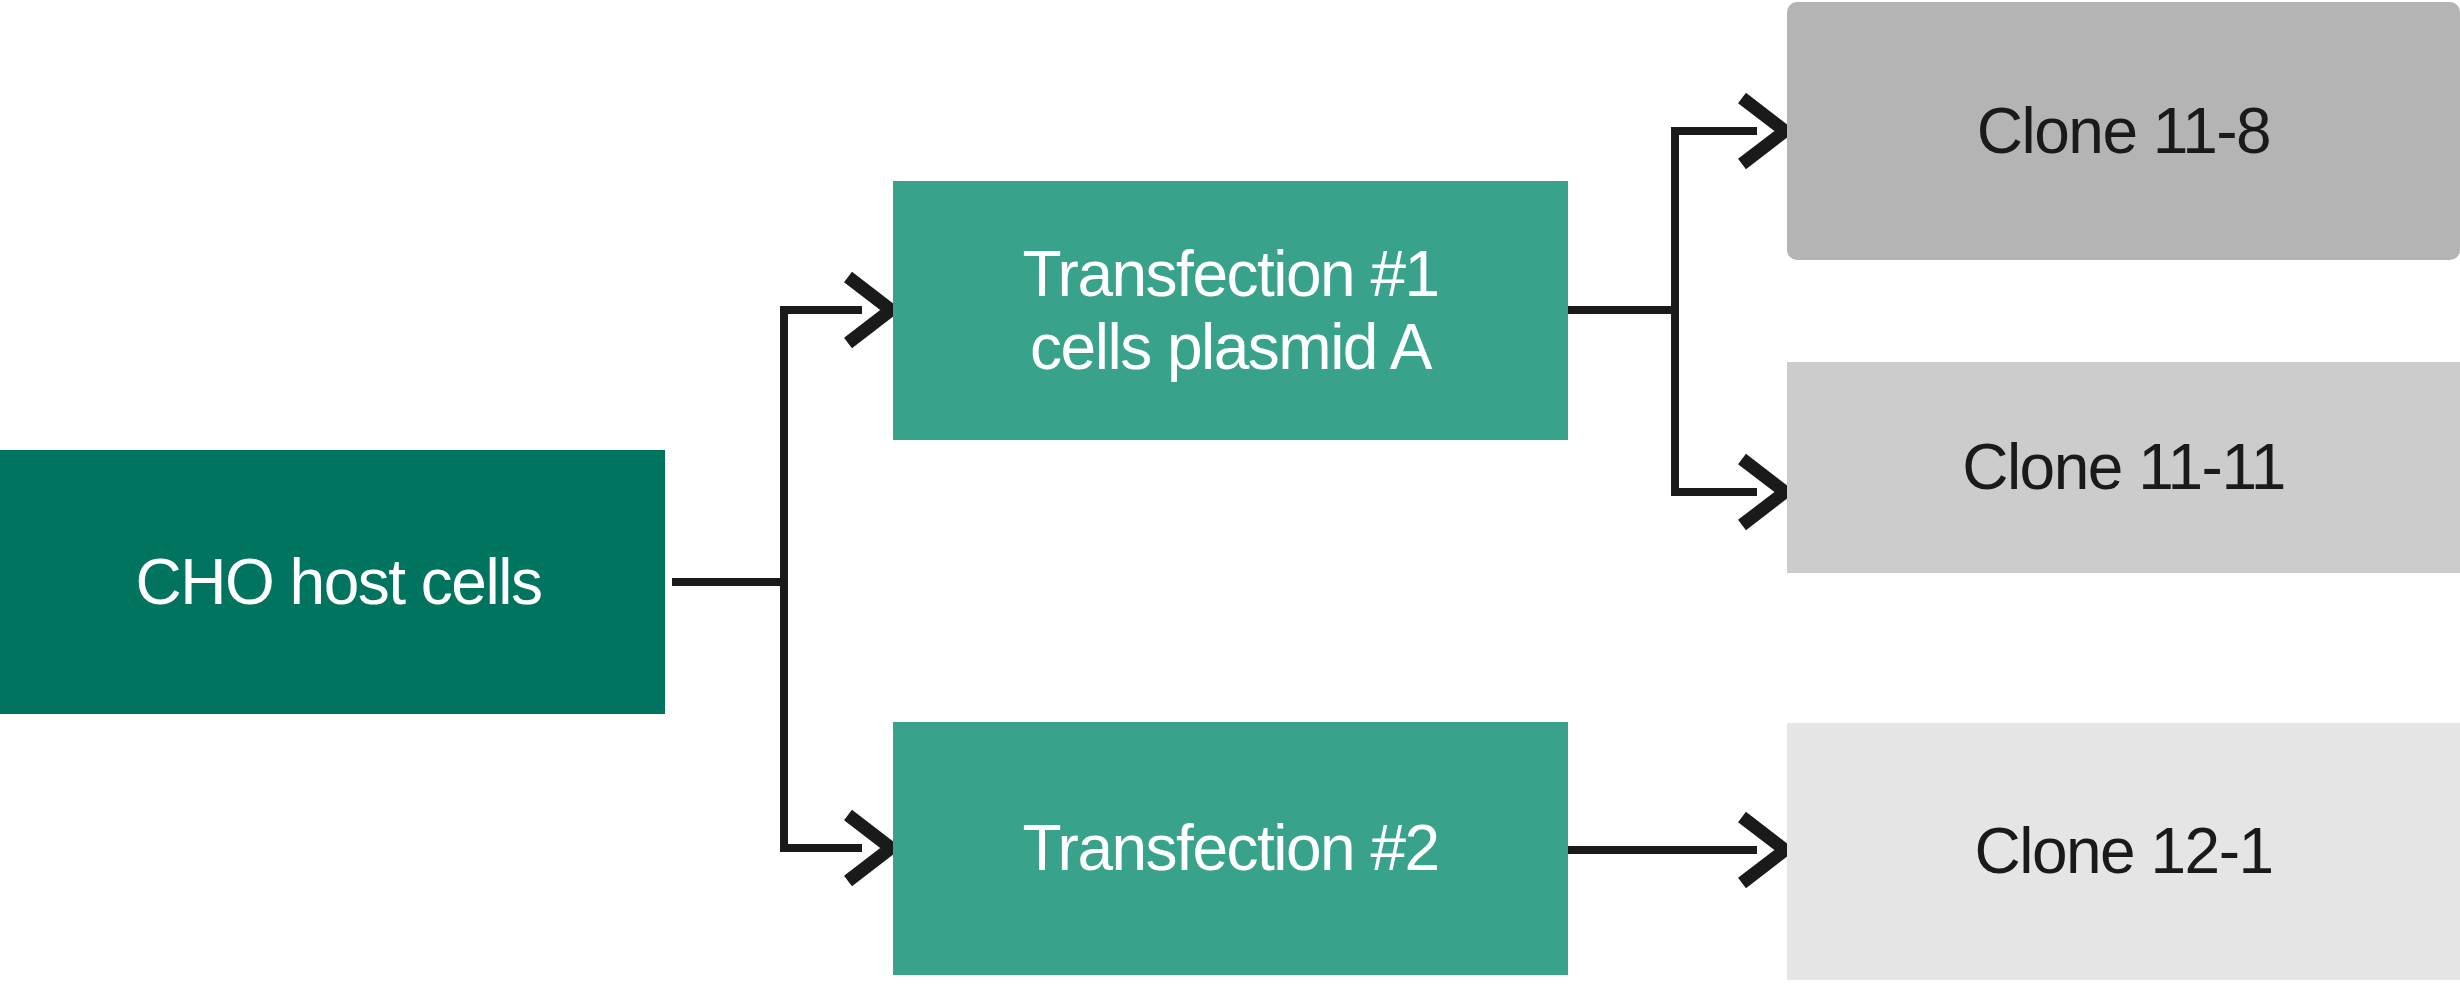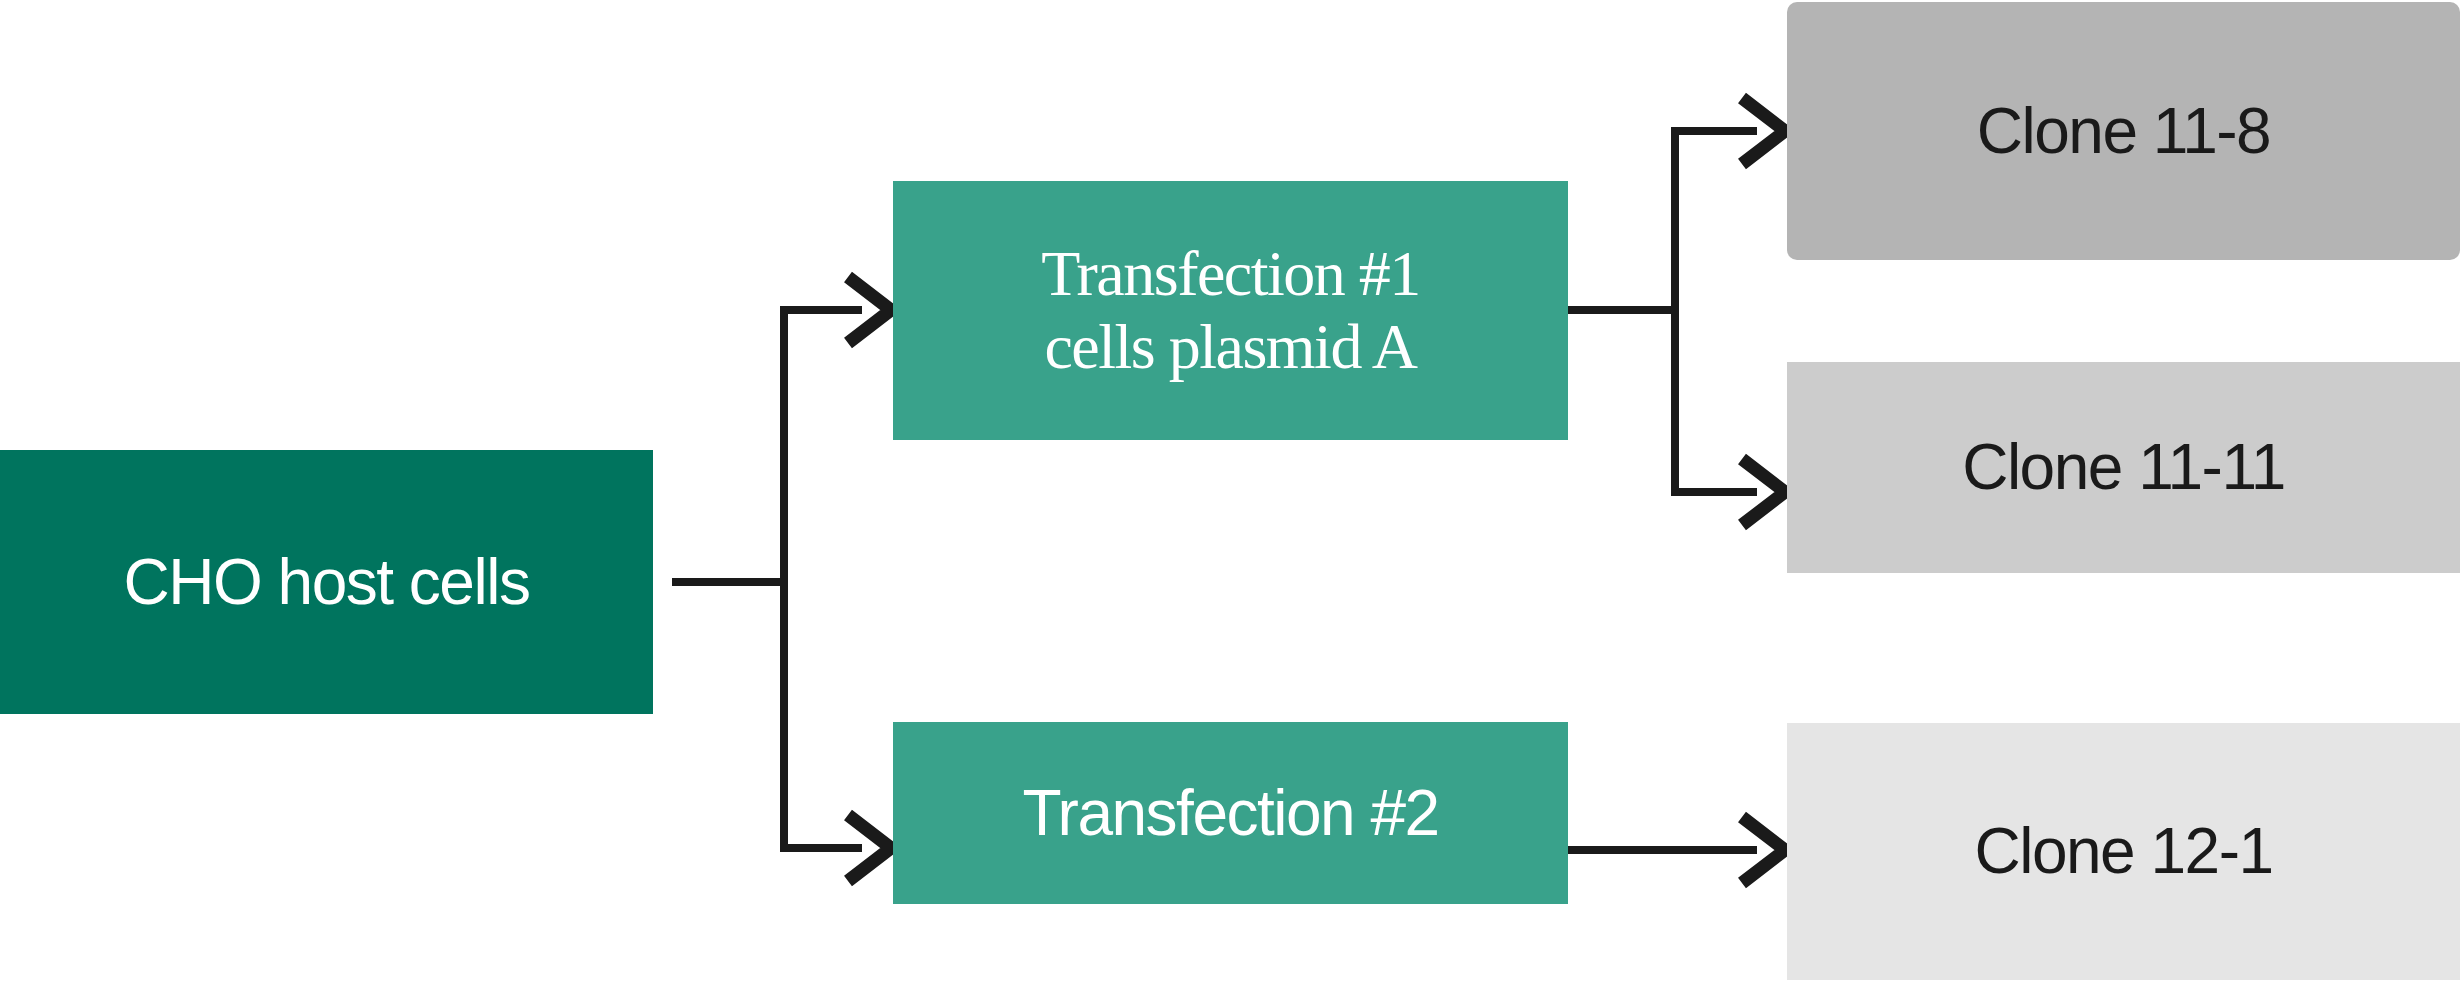--- a/index.html
+++ b/index.html
@@ -25,23 +25,23 @@
     justify-content: center;
     text-align: center;
     font-size: 64px;
     letter-spacing: -1.5px;
     line-height: 1.14;
   }
   .node .label { display: block; }
   .light-text { color: var(--box-text-light, #ffffff); }
   .dark-text  { color: var(--box-text-dark, #1a1a1a); }
 
-  .box-root { left: 0px;    top: 450px; width: 653px; height: 264px; background: var(--root-box-bg, #00745e); }
-  .box-t1   { left: 893px;  top: 181px; width: 675px; height: 259px; background: var(--transfection-box-bg, #39a28b); font-family: Liberation Serif, serif; }
-  .box-t2   { left: 893px;  top: 722px; width: 675px; height: 182px; background: var(--transfection-box-bg, #39a28b); }
+  .box-root { left: 0px;    top: 450px; width: 653px; height: 264px; background: var(--root-box-bg, #00745e); padding-left: 12px; }
+  .box-t1   { left: 893px;  top: 181px; width: 675px; height: 259px; background: var(--transfection-box-bg, #39a28b); }
+  .box-t2   { left: 893px;  top: 722px; width: 675px; height: 253px; background: var(--transfection-box-bg, #39a28b); }
   .box-c1   { left: 1787px; top: 2px;   width: 673px; height: 258px; background: var(--clone-box-1-bg, #b4b4b4); border-radius: 10px; }
   .box-c2   { left: 1787px; top: 362px; width: 673px; height: 211px; background: var(--clone-box-2-bg, #cccccc); }
   .box-c3   { left: 1787px; top: 723px; width: 673px; height: 257px; background: var(--clone-box-3-bg, #e5e5e5); }
 
   svg.connectors {
     position: absolute;
     inset: 0;
     width: 2460px;
     height: 984px;
     pointer-events: none;

